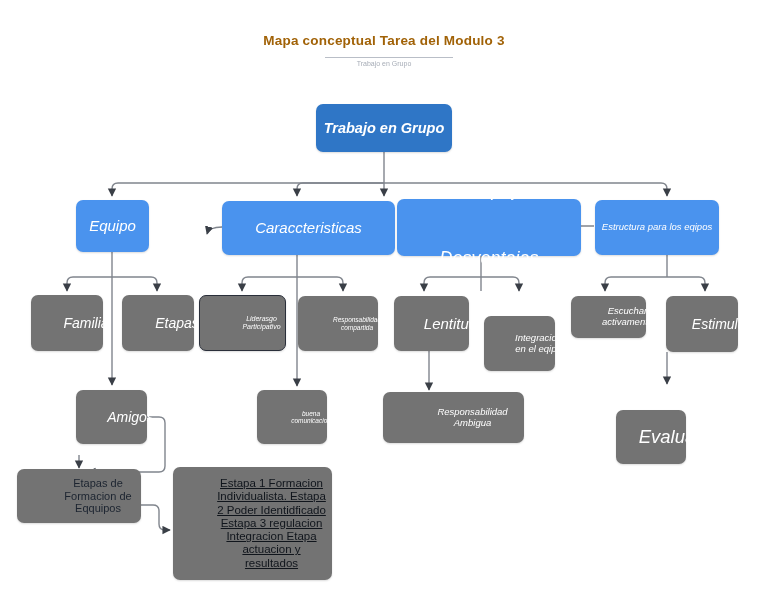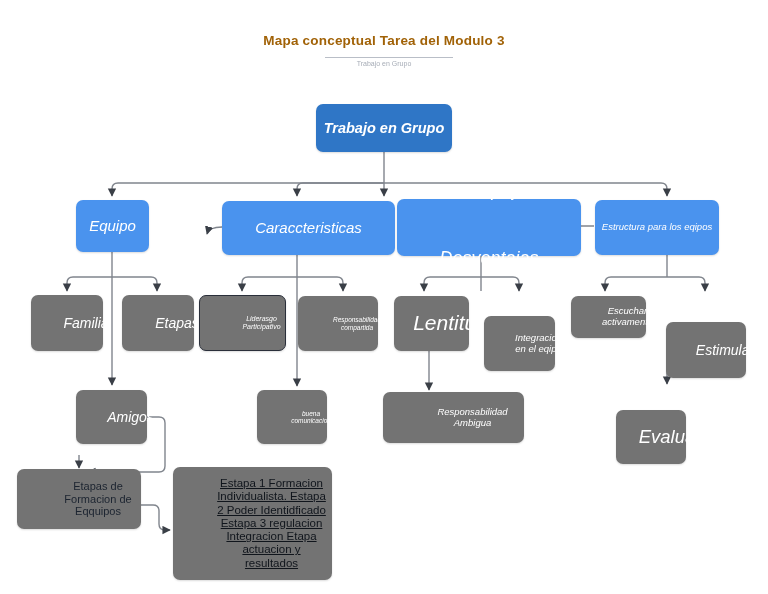--- a/index.html
+++ b/index.html
@@ -41,21 +41,21 @@
   }
   .root{background:#2f76c6;font-weight:bold;font-size:14.5px;}
   .lvl1{background:#4a93ee;font-size:15px;}
   .lvl2{background:#737373;font-size:14px;padding-left:44px;}
   .tiny{font-size:7px;font-style:italic;}
   .tiny2{font-size:6.5px;font-style:italic;}
   .small{font-size:9.5px;}
   .bordered{border:1px solid #2a2f3a;}
   .plain{color:#1c2430;font-style:normal;font-size:11px;}
   .plain-b{color:#10151c;font-style:normal;font-size:11.5px;text-decoration:underline;}
-  .big{font-size:21px;}
+  .big{font-size:15px;}
   .xbig{font-size:18.5px;margin-top:20px;}
   .stack{display:flex;flex-direction:column;align-items:center;justify-content:center;}
   .ln1{font-size:12.5px;}
   .ln2{font-size:18px;}
 </style>
 </head>
 <body>
 
 <div id="canvas">
 
@@ -163,41 +163,41 @@
   </div>
 
   <div class="node lvl2 small" style="left:484px;top:296px;width:71px;height:55px;margin-top:20px;">
     <span>Integracion en el eqipo</span>
   </div>
 
   <div class="node lvl2 small" style="left:571px;top:296px;width:75px;height:42px;">
     <span>Escuchar activamente</span>
   </div>
 
-  <div class="node lvl2" style="left:666px;top:296px;width:80px;height:56px;margin-top:26px;">
+  <div class="node lvl2" style="left:666px;top:296px;width:72px;height:56px;">
     <span>Estimular</span>
   </div>
 
   <div class="node lvl2" style="left:76px;top:390px;width:71px;height:54px;">
     <span>Amigos</span>
   </div>
 
   <div class="node lvl2 tiny2" style="left:257px;top:390px;width:70px;height:54px;">
     <span>buena comunicacion</span>
   </div>
 
   <div class="node lvl2 small" style="left:383px;top:392px;width:141px;height:51px;">
     <span>Responsabilidad Ambigua</span>
   </div>
 
   <div class="node lvl2 xbig" style="left:616px;top:390px;width:70px;height:54px;">
     <span>Evaluar</span>
   </div>
 
-  <div class="node lvl2 plain" style="left:17px;top:469px;width:124px;height:60px;">
+  <div class="node lvl2 plain" style="left:17px;top:469px;width:124px;height:54px;">
     <span>Etapas de Formacion de Eqquipos</span>
   </div>
 
   <div class="node lvl2 plain-b" style="left:173px;top:467px;width:159px;height:113px;">
     <span>Estapa 1 Formacion Individualista. Estapa 2 Poder Identidficado Estapa 3  regulacion Integracion Etapa  actuacion y resultados</span>
   </div>
 
 </div>
 
 </body></html>

